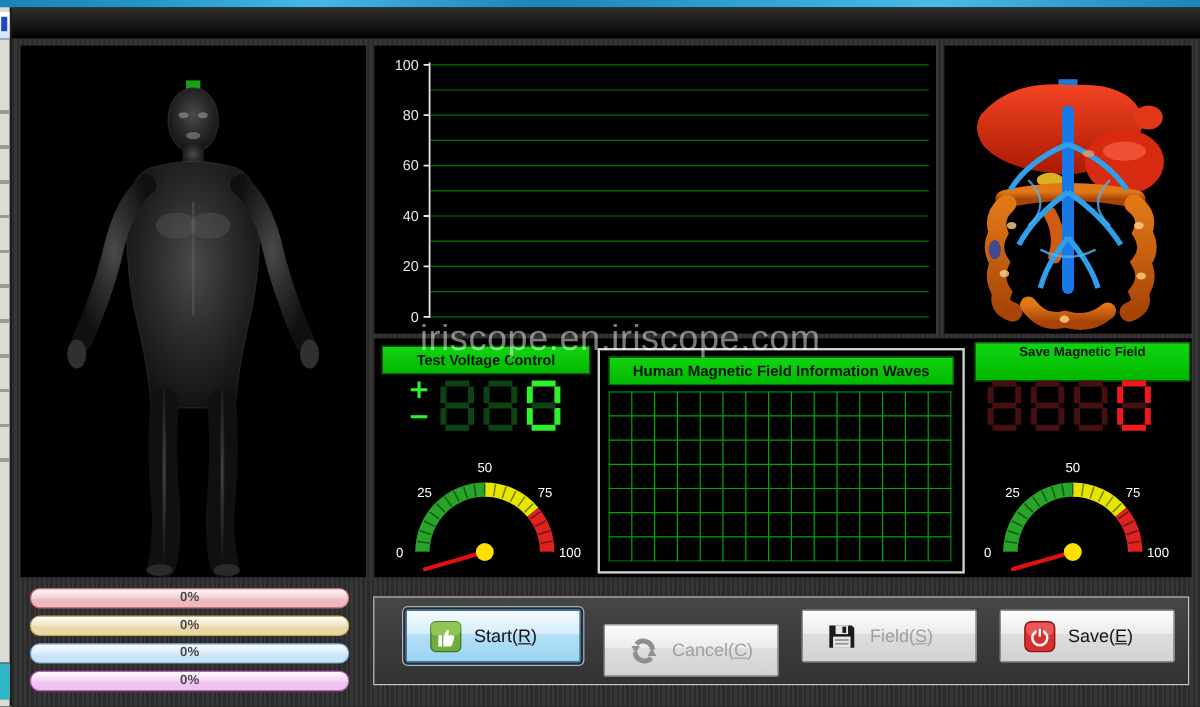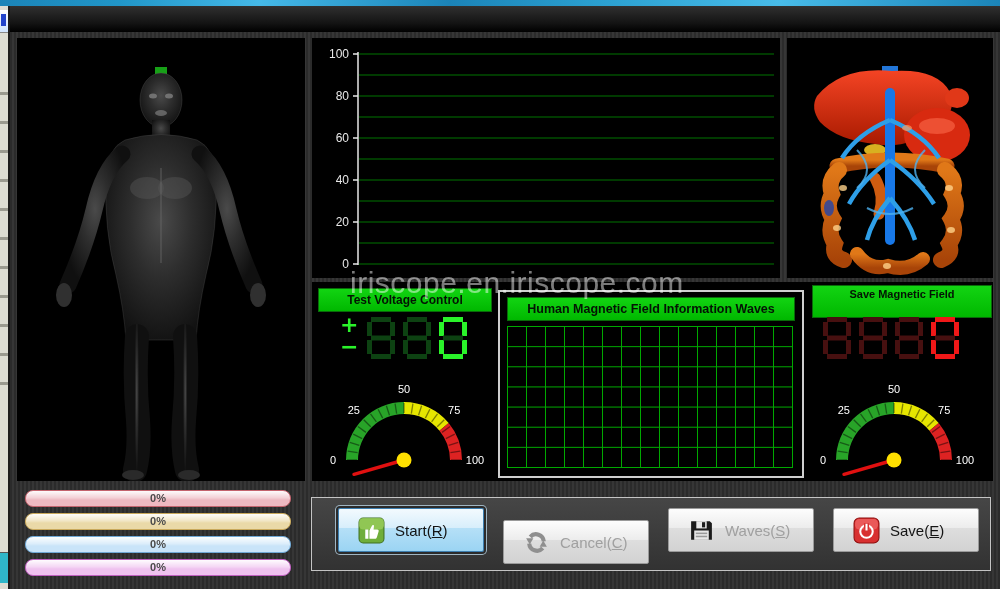--- a/index.html
+++ b/index.html
@@ -339,21 +339,21 @@
     </button>
     <button class="btn disabled" style="left:356px;">
       <svg class="ic" viewBox="0 0 26 26">
         <path d="M3,4 h18 l2,2 v16 h-20 z" fill="#1b1b1b"></path>
         <rect x="8" y="4" width="10" height="7" fill="#e8e8e8"></rect>
         <rect x="13.5" y="5" width="3" height="5" fill="#1b1b1b"></rect>
         <rect x="6" y="13" width="14" height="9" fill="#e8e8e8"></rect>
         <rect x="7.5" y="15" width="11" height="1.5" fill="#9a9a9a"></rect>
         <rect x="7.5" y="18" width="11" height="1.5" fill="#9a9a9a"></rect>
       </svg>
-      <span><span>Waves(</span><u>S</u><span>)</span></span>
+      <span><span>Field(</span><u>S</u><span>)</span></span>
     </button>
     <button class="btn" style="left:521px;">
       <svg class="ic" viewBox="0 0 26 26">
         <rect x="1" y="1" width="24" height="24" rx="5" fill="#d83030" stroke="#8e0e0e"></rect>
         <rect x="2" y="2" width="22" height="10" rx="4" fill="#f47070" opacity=".65"></rect>
         <circle cx="13" cy="14" r="6" stroke="#fff" stroke-width="2" fill="none"></circle>
         <line x1="13" y1="6" x2="13" y2="12" stroke="#d83030" stroke-width="5"></line>
         <line x1="13" y1="6.5" x2="13" y2="13" stroke="#fff" stroke-width="2"></line>
       </svg>
       <span><span>Save(</span><u>E</u><span>)</span></span>

